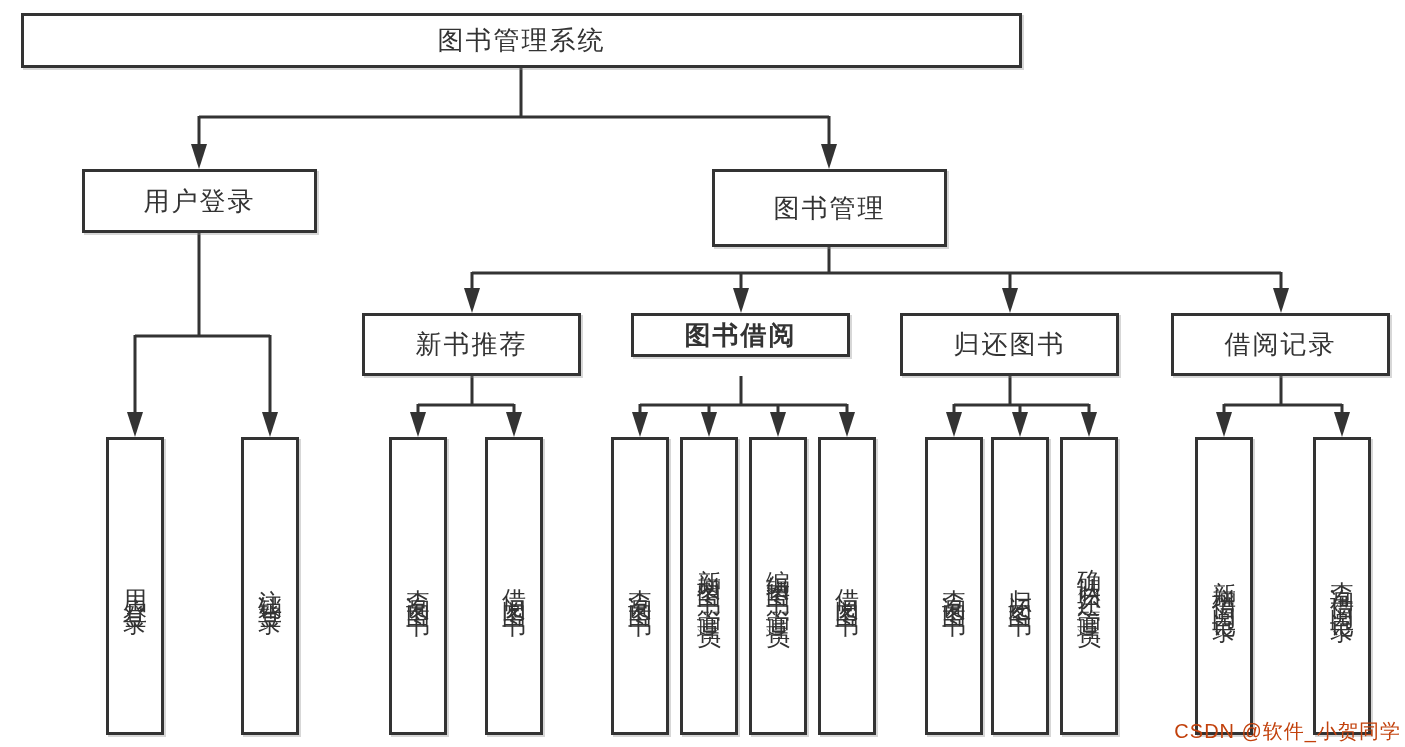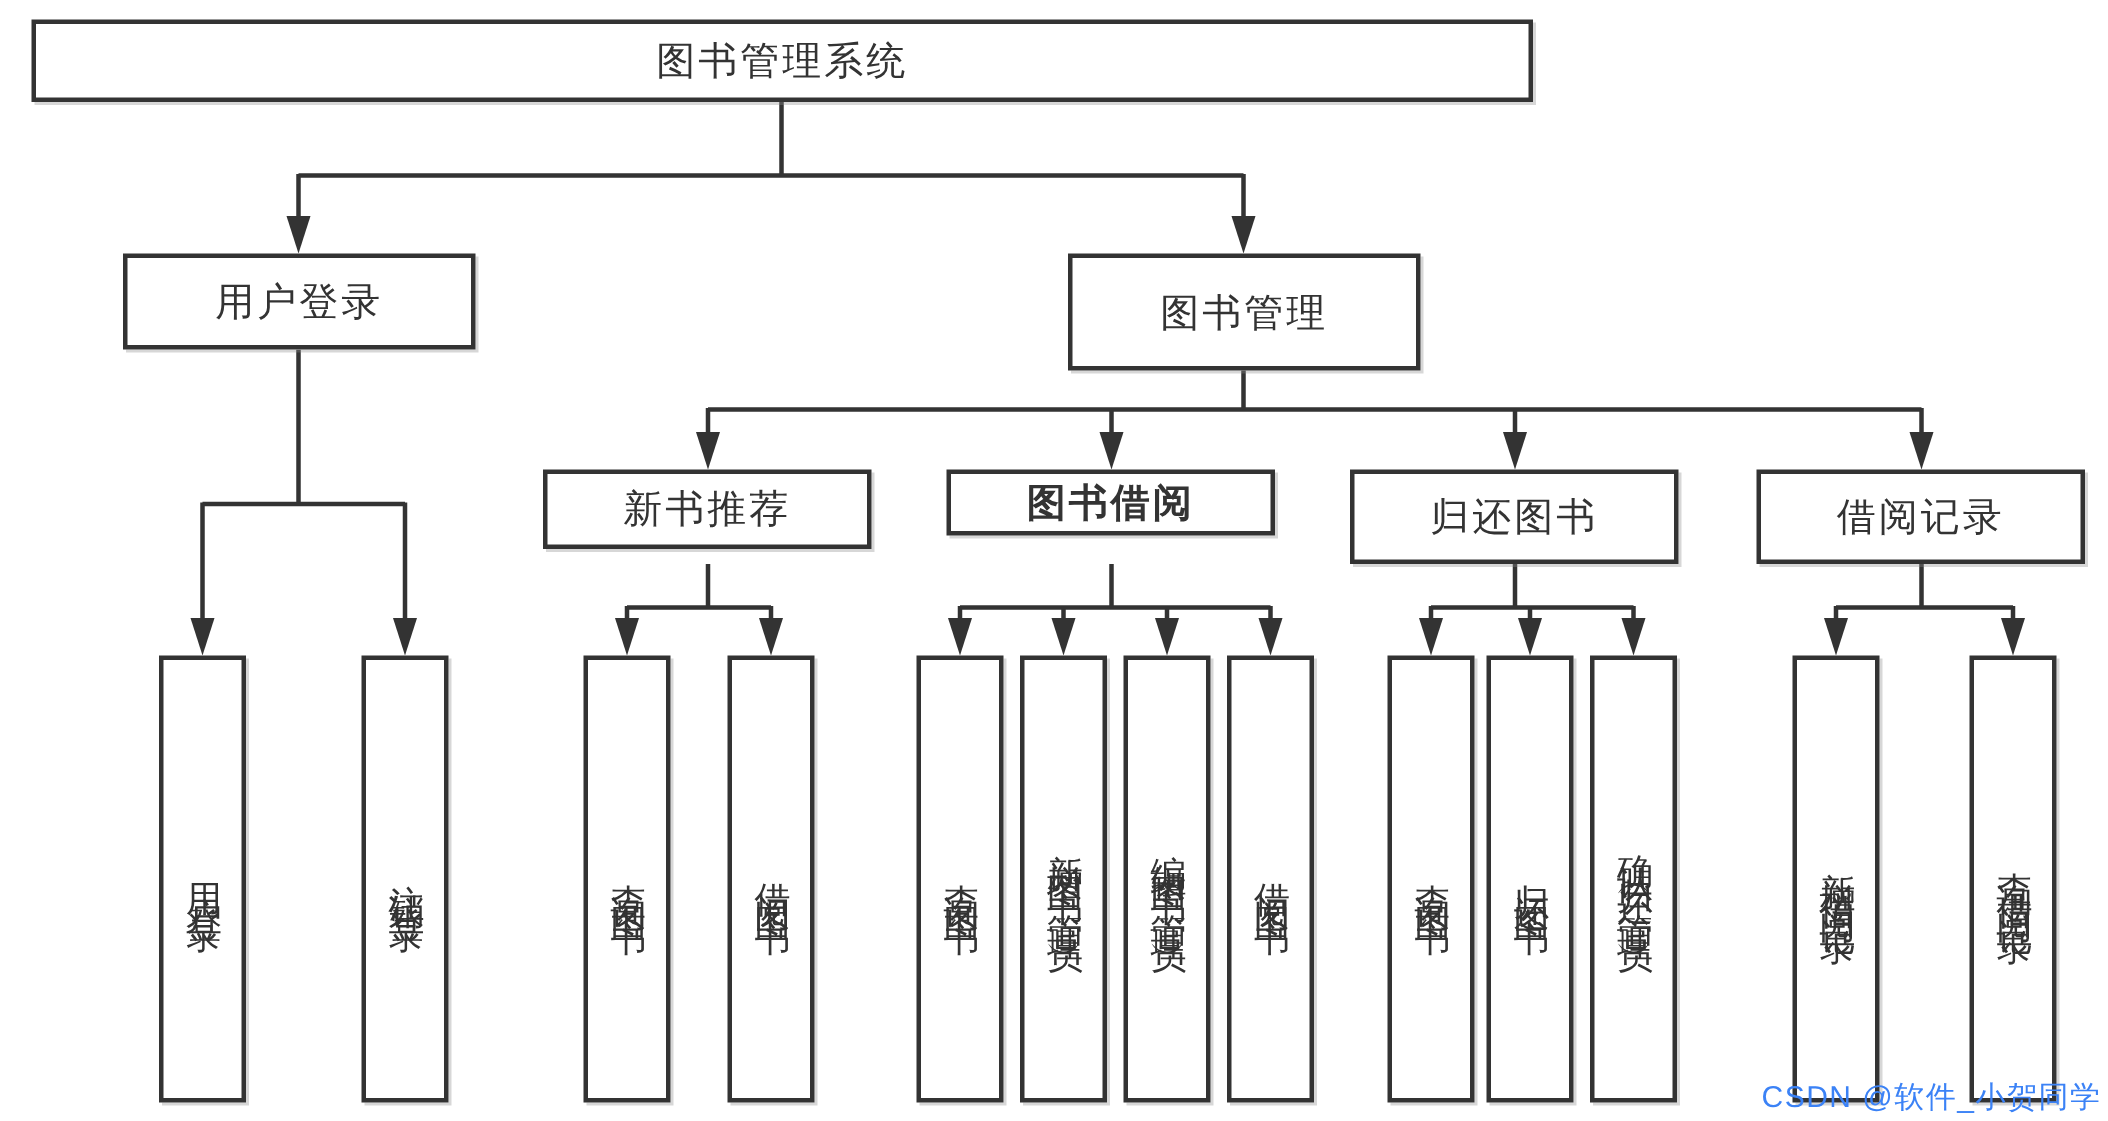--- a/index.html
+++ b/index.html
@@ -60,21 +60,21 @@
     letter-spacing: 8px;
     line-height: 1;
     white-space: nowrap;
   }
   #watermark {
     position: absolute;
     right: 4px;
     bottom: 2px;
     font-size: 20px;
     letter-spacing: 1px;
-    color: #3b82f6;
+    color: #c2410c;
     z-index: 3;
     white-space: nowrap;
   }
 </style>
 </head>
 <body>
 
 <div id="canvas">
 
   <svg id="connectors" viewBox="0 0 1405 747" xmlns="http://www.w3.org/2000/svg">
@@ -121,21 +121,21 @@
     <span class="lbl">图书管理系统</span>
   </div>
 
   <div class="hbox" style="left:82px; top:169px; width:235px; height:64px;">
     <span class="lbl">用户登录</span>
   </div>
   <div class="hbox" style="left:712px; top:169px; width:235px; height:78px;">
     <span class="lbl">图书管理</span>
   </div>
 
-  <div class="hbox" style="left:362px; top:313px; width:219px; height:53px;">
+  <div class="hbox" style="left:362px; top:313px; width:219px; height:63px;">
     <span class="lbl">新书推荐</span>
   </div>
   <div class="hbox" style="left:631px; top:313px; width:219px; height:44px;font-weight:bold;">
     <span class="lbl">图书借阅</span>
   </div>
   <div class="hbox" style="left:900px; top:313px; width:219px; height:63px;">
     <span class="lbl">归还图书</span>
   </div>
   <div class="hbox" style="left:1171px; top:313px; width:219px; height:63px;">
     <span class="lbl">借阅记录</span>

